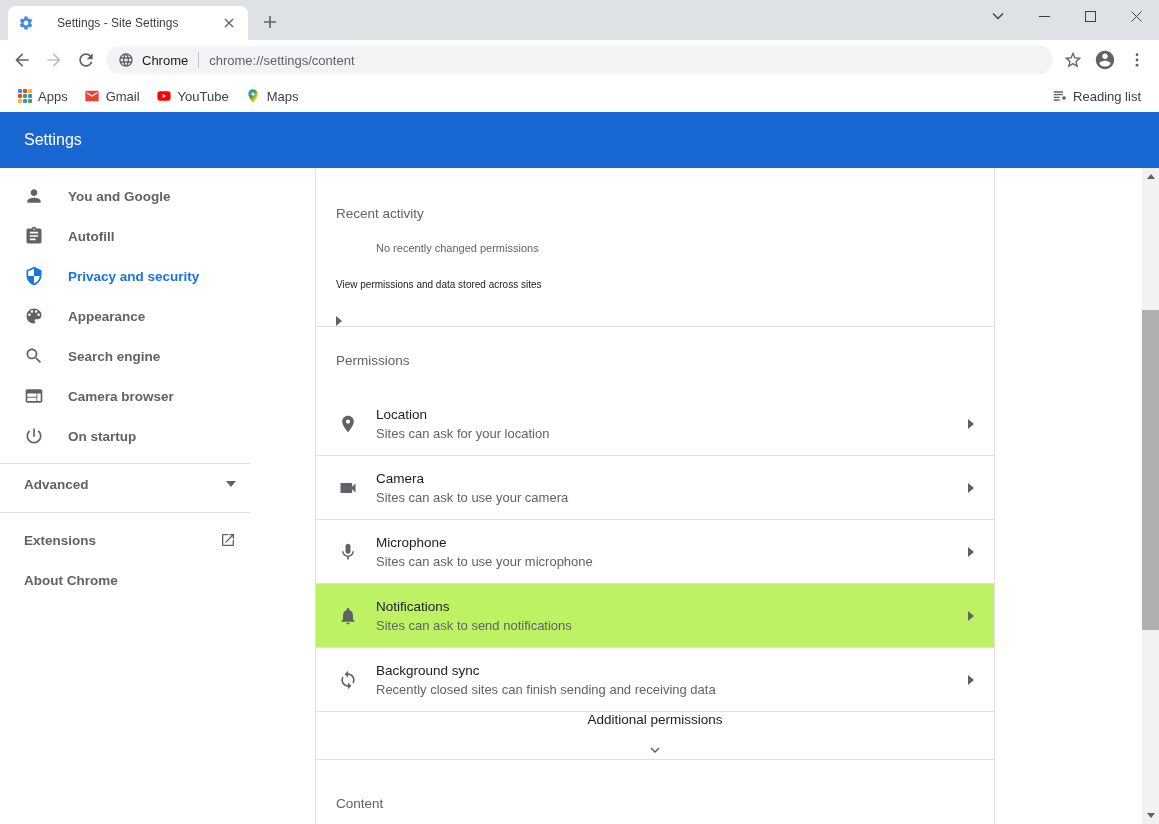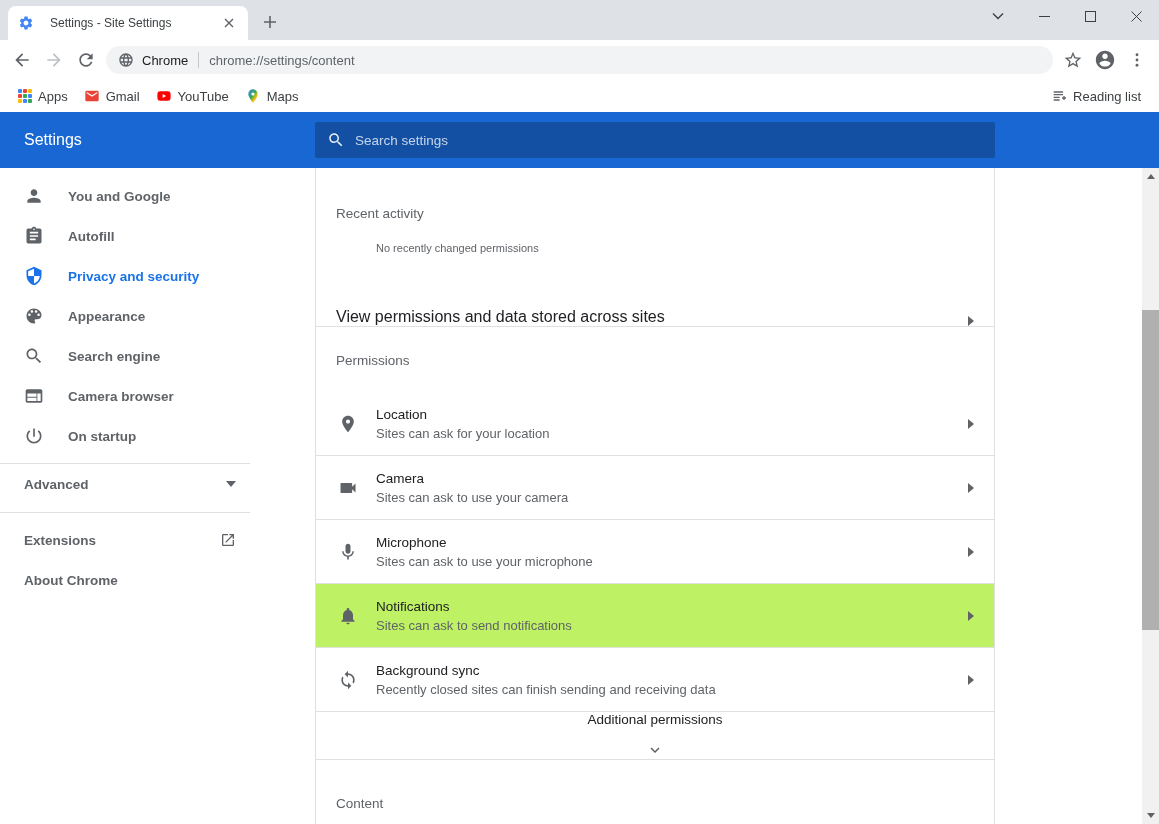--- a/index.html
+++ b/index.html
@@ -3,21 +3,21 @@
 <meta charset="utf-8">
 <style>
   * { box-sizing: border-box; margin: 0; padding: 0; }
   html,body { width:1159px; height:824px; overflow:hidden; background:#fff;
     font-family:"Liberation Sans", sans-serif; -webkit-font-smoothing:antialiased; }
 
   
   .titlebar { height:40px; background:#dee1e6; position:relative; display:flex; align-items:flex-end; }
   .tab { margin-left:8px; width:240px; height:34px; background:#fff; border-radius:8px 8px 0 0;
          display:flex; align-items:center; padding:0 10px; }
-  .tab-title { flex:1; margin:0 16px; font-size:12px; color:#3c4043; white-space:nowrap; overflow:hidden; }
+  .tab-title { flex:1; margin:0 23px; font-size:12px; color:#3c4043; white-space:nowrap; overflow:hidden; }
   .icon-btn { display:flex; align-items:center; justify-content:center; cursor:pointer; }
   .tab-close { width:18px; height:18px; border-radius:50%; color:#5f6368; }
   .newtab { width:28px; height:28px; margin:0 0 4px 8px; border-radius:50%; color:#5f6368; }
   .win-controls { position:absolute; right:0; top:0; height:32px; display:flex; }
   .win-btn { width:46px; height:32px; display:flex; align-items:center; justify-content:center; color:#3c4043; }
 
   
   .toolbar { height:40px; background:#fff; display:flex; align-items:center; padding:0 6px; }
   .tb-btn { width:32px; height:32px; border-radius:50%; color:#5f6368; }
   .tb-btn.disabled { color:#bdc1c6; }
@@ -59,22 +59,22 @@
   .sep-a { margin:7px 0 0; } .sep-b { margin:8px 0 7px; }
   .tri-down { width:0; height:0; border-left:5px solid transparent; border-right:5px solid transparent;
               border-top:6px solid #5f6368; }
 
   .main { flex:1; position:relative; overflow:hidden; }
   .card { position:absolute; left:0; top:0; width:680px; min-height:720px; background:#fff;
           border-left:1px solid #e0e0e0; border-right:1px solid #e0e0e0; }
   .sec-label { font-size:13.5px; color:#5f6368; }
   .sec-recent { padding:38px 20px 0; }
   .empty-row { padding:21px 20px 25px 60px; font-size:11px; color:#5f6368; }
-  .link-row { height:48px; border-bottom:1px solid #e0e0e0; display:flex; align-items:flex-end;
-              justify-content:space-between; padding:0 20px; font-size:16px; color:#202124; cursor:pointer; }
+  .link-row { height:48px; border-bottom:1px solid #e0e0e0; display:flex; align-items:flex-start;
+              justify-content:space-between; padding:0 20px; font-size:10px; color:#202124; cursor:pointer;flex-direction:column; }
   .sec-permissions { padding:26px 20px 0; }
   .perm-list { margin-top:24px; }
   .perm-row { height:64px; display:flex; align-items:center; padding:0 20px;
               border-bottom:1px solid #e0e0e0; cursor:pointer; }
   .perm-row.highlight { background:#bef264; }
   .perm-icon { width:24px; display:flex; justify-content:center; color:#5f6368; }
   .perm-text { margin-left:16px; flex:1; }
   .perm-title { font-size:13.5px; color:#202124; margin-bottom:4px; }
   .perm-sub { font-size:13px; color:#5f6368; }
   .arrow-right { width:0; height:0; border-top:5px solid transparent; border-bottom:5px solid transparent;
@@ -241,26 +241,20 @@
           <path d="M4 5h14v2H4zM4 9h14v2H4zM4 13h9v2H4zM4 17h9v2H4z"></path>
           <path d="M16.5 15h6M19.5 12v6" stroke="currentColor" stroke-width="2" fill="none"></path>
         </svg>
     </span>
     <span>Reading list</span>
   </span>
 </div>
 
 <div class="settings-header">
   <span class="settings-title">Settings</span>
-  <div class="search-box">
-    <svg width="18" height="18" viewBox="0 0 24 24" fill="rgba(255,255,255,0.9)">
-        <path d="M15.5 14h-.79l-.28-.27C15.41 12.59 16 11.11 16 9.5 16 5.91 13.09 3 9.5 3S3 5.91 3 9.5 5.91 16 9.5 16c1.61 0 3.09-.59 4.23-1.57l.27.28v.79l5 4.99L20.49 19l-4.99-5zm-6 0C7.01 14 5 11.99 5 9.5S7.01 5 9.5 5 14 7.01 14 9.5 11.99 14 9.5 14z"></path>
-      </svg>
-    <input class="search-input" type="text" placeholder="Search settings" style="">
-  </div>
 </div>
 
 <div class="body-area">
 
   <nav class="sidebar">
     <div class="nav-item">
       <span class="nav-ic">
           <svg width="20" height="20" viewBox="0 0 24 24" fill="currentColor">
             <path d="M12 12c2.2 0 4-1.8 4-4s-1.8-4-4-4-4 1.8-4 4 1.8 4 4 4zm0 2c-2.7 0-8 1.3-8 4v2h16v-2c0-2.7-5.3-4-8-4z"></path>
           </svg>

